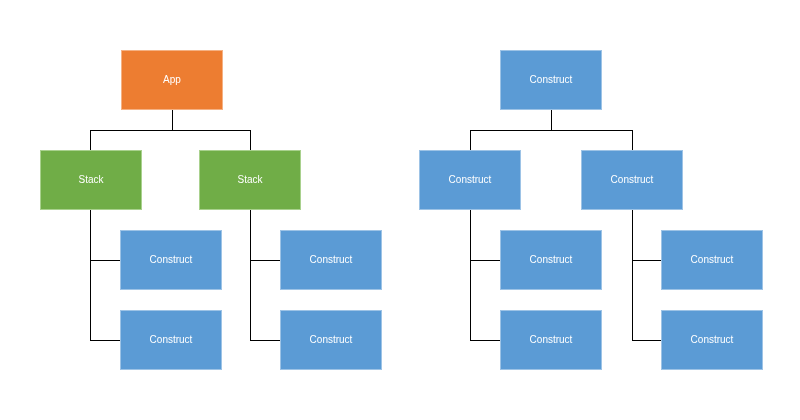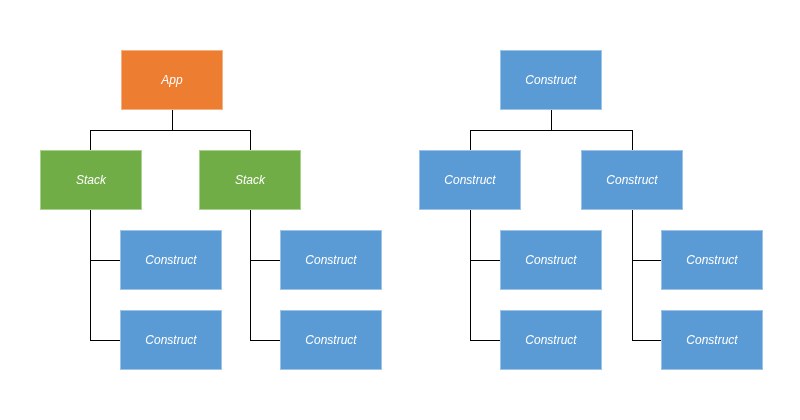--- a/index.html
+++ b/index.html
@@ -16,25 +16,24 @@
   .connector {
     position: absolute;
     background: #000000;
   }
   .node {
     position: absolute;
     box-sizing: border-box;
     display: flex;
     align-items: center;
     justify-content: center;
-    font-size: 12px;
+    font-size: 10px;
     line-height: 1;
     text-align: center;
     user-select: none;
-    font-style: italic;
   }
   .node span {
     display: inline-block;
   }
 </style>
 </head>
 <body>
 
 <div class="canvas" id="diagram-canvas" style="width: 800px; height: 420px; background: rgb(255, 255, 255);">
   <div id="connectors-layer">

